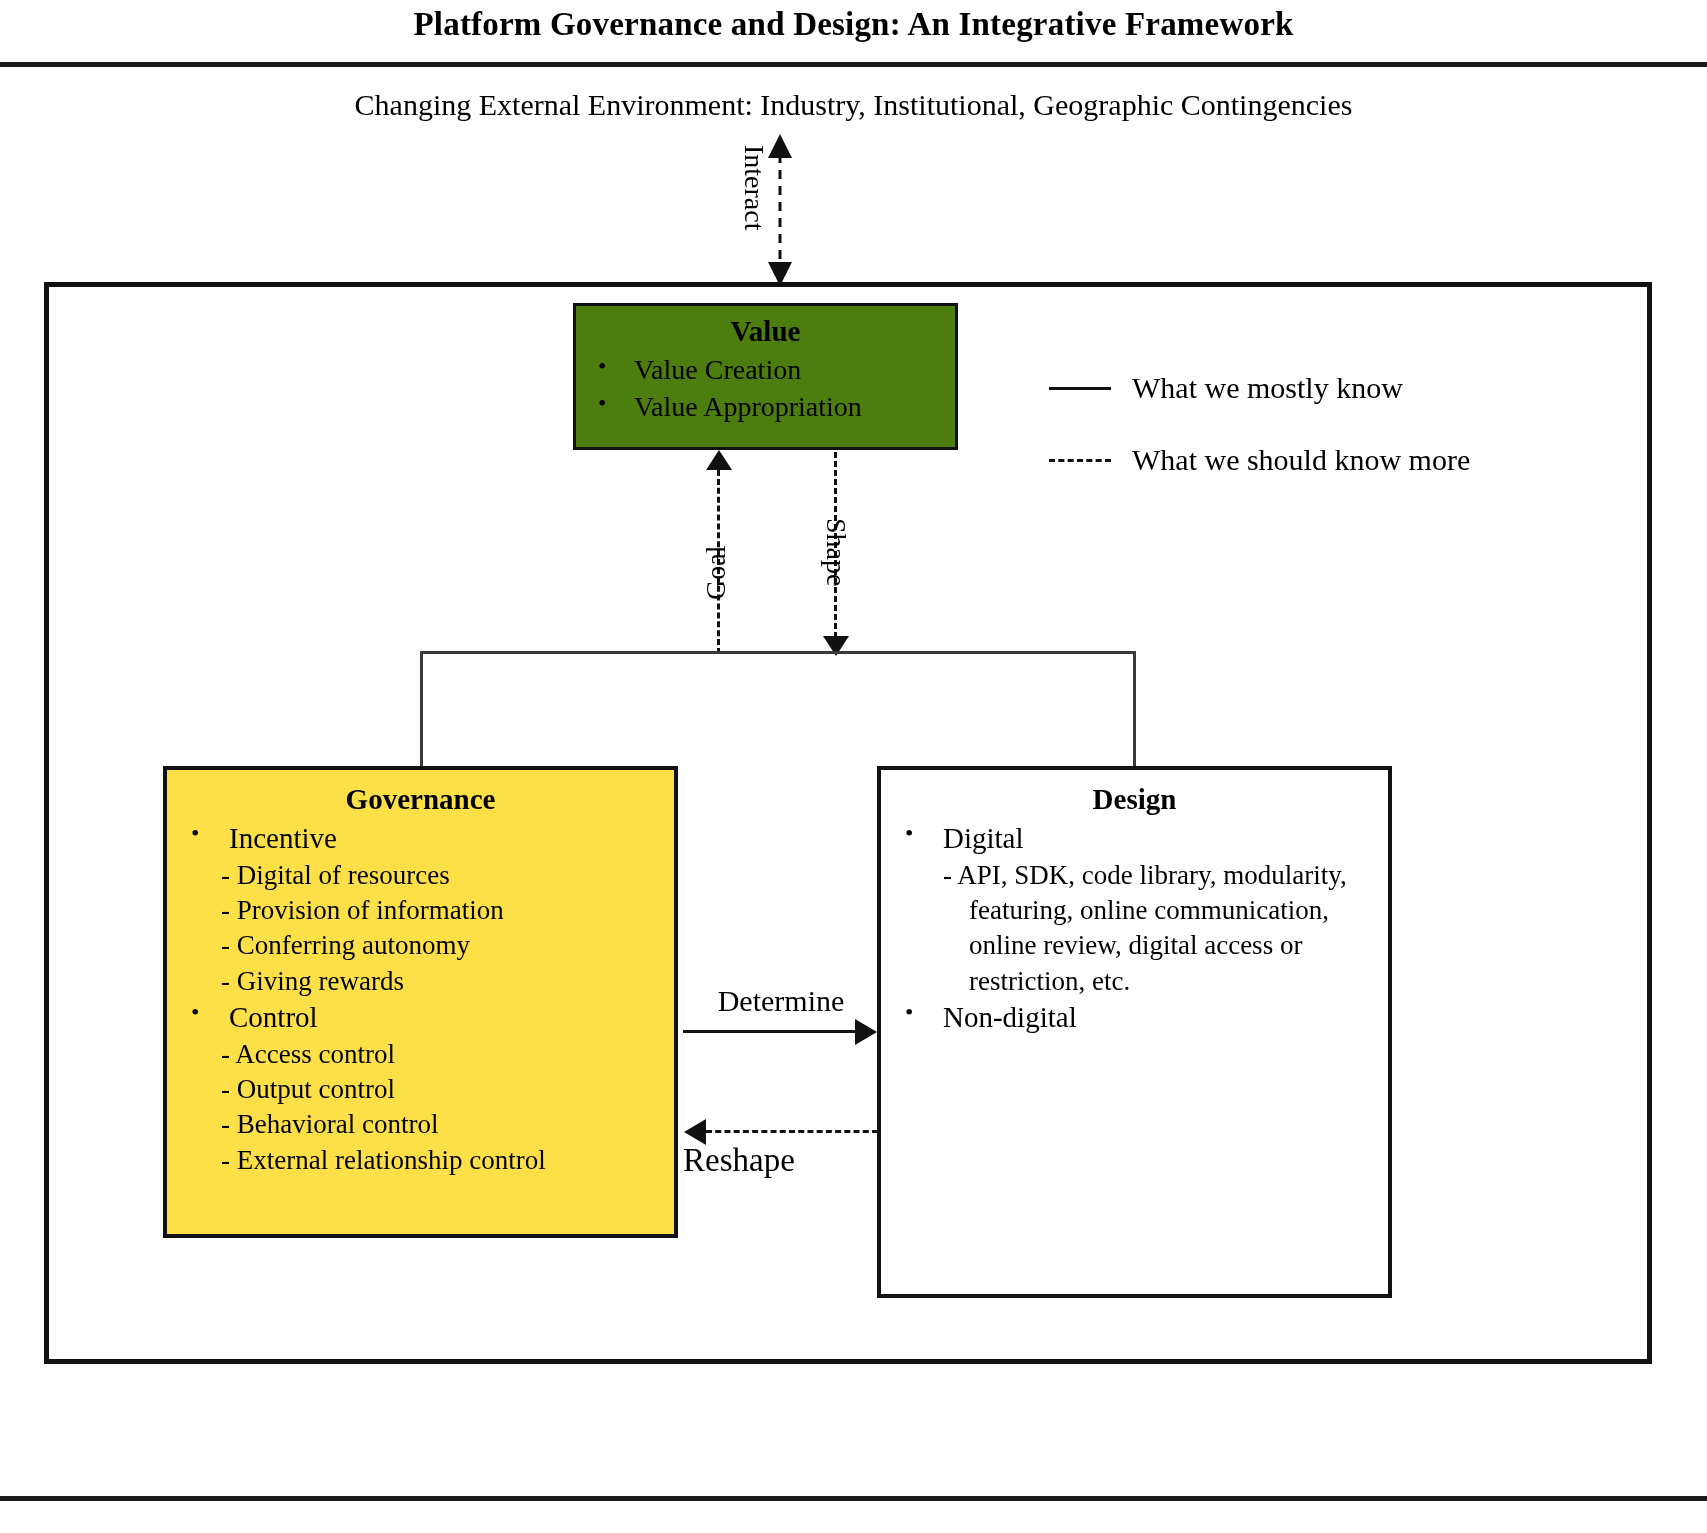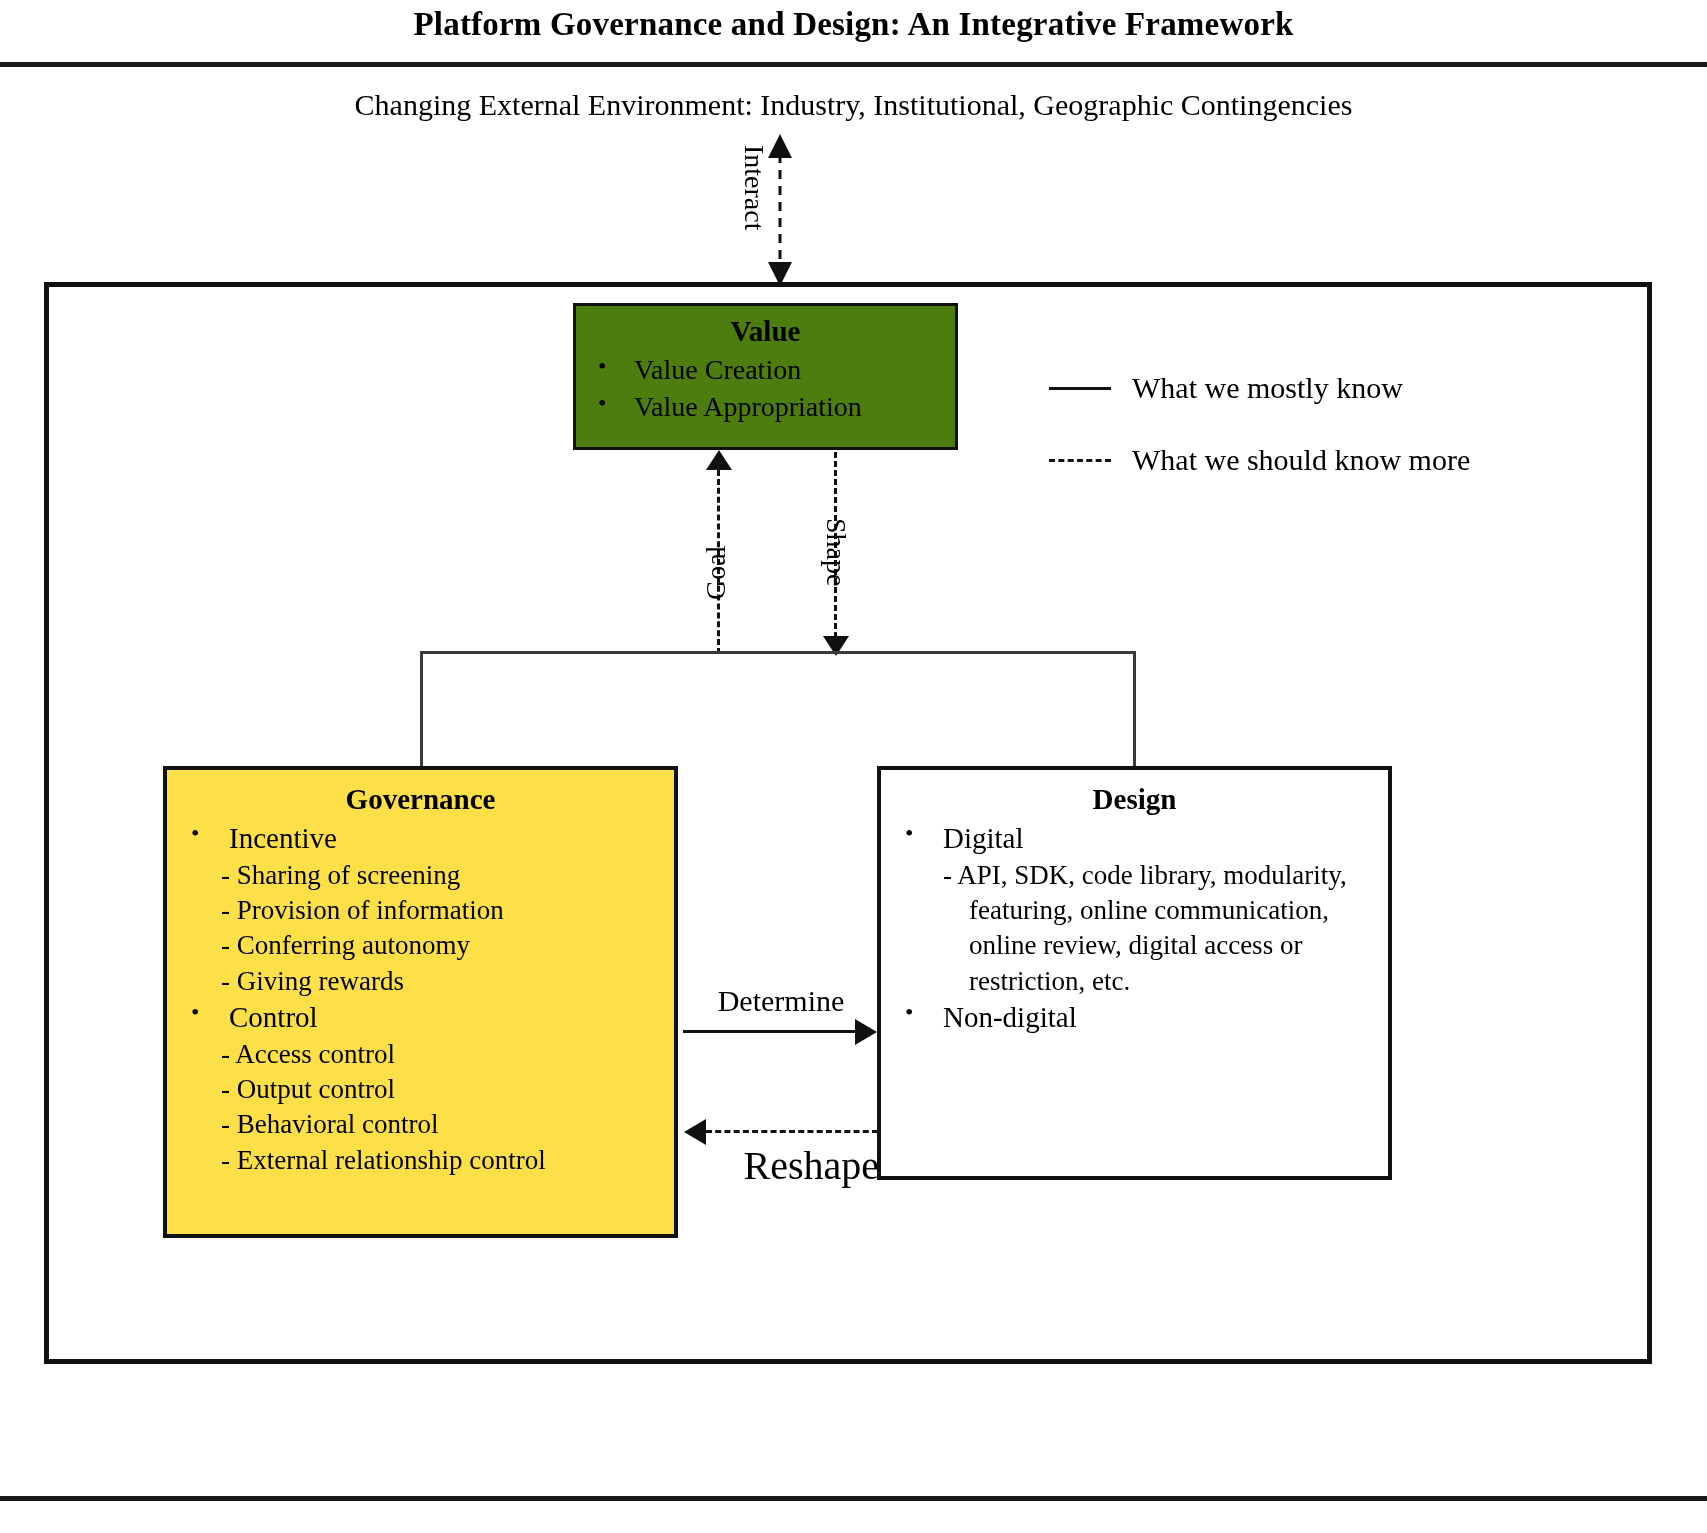--- a/index.html
+++ b/index.html
@@ -258,21 +258,21 @@
     height: 472px;
     border: 4px solid #111111;
     box-sizing: border-box;
     background: #fde047;
   }
   #design-box {
     position: absolute;
     left: 877px;
     top: 766px;
     width: 515px;
-    height: 414px;
+    height: 532px;
     border: 4px solid #111111;
     box-sizing: border-box;
     background: #ffffff;
   }
   .box-title {
     text-align: center;
     font-weight: bold;
     font-size: 29px;
     margin-top: 14px;
     line-height: 1.1;
@@ -339,22 +339,22 @@
     width: 172px;
     height: 0;
     border-top: 3px dashed #111111;
   }
   #reshape-head { left: 684px; top: 1119px; }
   #reshape-label {
     position: absolute;
     left: 683px;
     top: 1142px;
     width: 196px;
-    text-align: right;
-    font-size: 40px;
+    text-align: left;
+    font-size: 33px;
   }
 </style>
 </head>
 <body>
 
 <div id="figure-root">
 
   <div id="figure-title">Platform Governance and Design: An Integrative Framework</div>
   <div id="title-rule"></div>
 
@@ -406,21 +406,21 @@
   <div id="tree-left-leg"></div>
   <div id="tree-right-leg"></div>
 
   <div id="governance-box">
     <div class="box-title">Governance</div>
     <ul class="main-bullets">
       <li>
         <span class="bdot">•</span>
         <span>Incentive</span>
         <ul class="sub-list">
-          <li>- Sharing of screening</li>
+          <li>- Digital of resources</li>
           <li>- Provision of information</li>
           <li>- Conferring autonomy</li>
           <li>- Giving rewards</li>
         </ul>
       </li>
       <li>
         <span class="bdot">•</span>
         <span>Control</span>
         <ul class="sub-list">
           <li>-  Access control</li>

